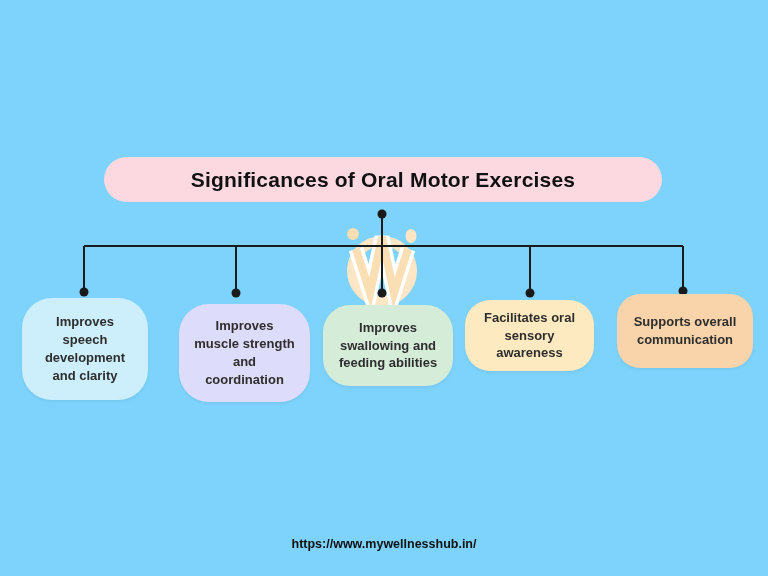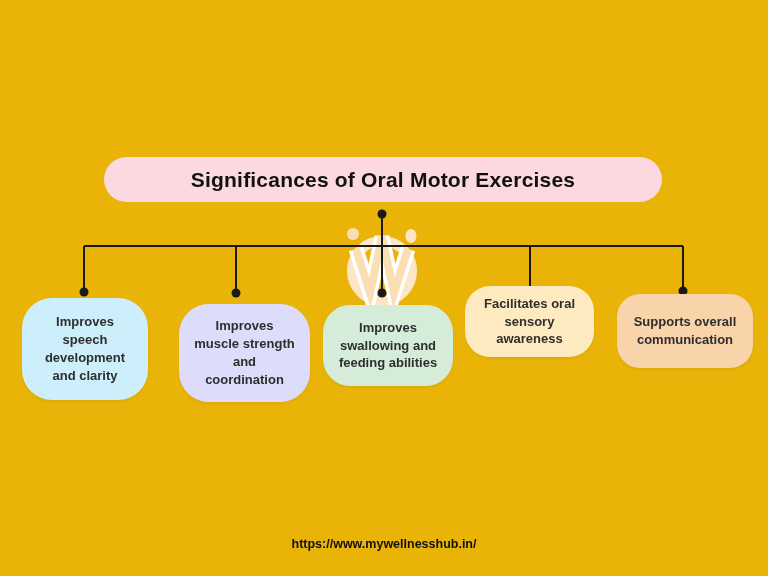--- a/index.html
+++ b/index.html
@@ -4,21 +4,21 @@
 <style>
   html, body {
     margin: 0;
     padding: 0;
     background: #ffffff;
   }
   .canvas {
     position: relative;
     width: 768px;
     height: 576px;
-    background: #eab308;
+    background: #7dd3fc;
     overflow: hidden;
     font-family: "Liberation Sans", sans-serif;
   }
   .title-banner {
     position: absolute;
     left: 104px;
     top: 157px;
     width: 558px;
     height: 45px;
     border-radius: 23px;
@@ -59,21 +59,21 @@
   .node-label {
     font-size: 13px;
     font-weight: bold;
     color: #2e2e2e;
     line-height: 1.38;
     white-space: pre-line;
   }
   .node-1 { left: 22px;  top: 298px; width: 126px; height: 102px; border-radius: 30px; }
   .node-2 { left: 179px; top: 304px; width: 131px; height: 98px;  border-radius: 30px; }
   .node-3 { left: 323px; top: 305px; width: 130px; height: 81px;  border-radius: 27px; }
-  .node-4 { left: 465px; top: 286px; width: 129px; height: 71px;  border-radius: 25px; }
+  .node-4 { left: 465px; top: 300px; width: 129px; height: 71px;  border-radius: 25px; }
   .node-5 { left: 617px; top: 294px; width: 136px; height: 74px;  border-radius: 26px; }
   .footer-url {
     position: absolute;
     left: 0;
     top: 537px;
     width: 768px;
     text-align: center;
     font-size: 12.5px;
     font-weight: bold;
     color: #111111;

